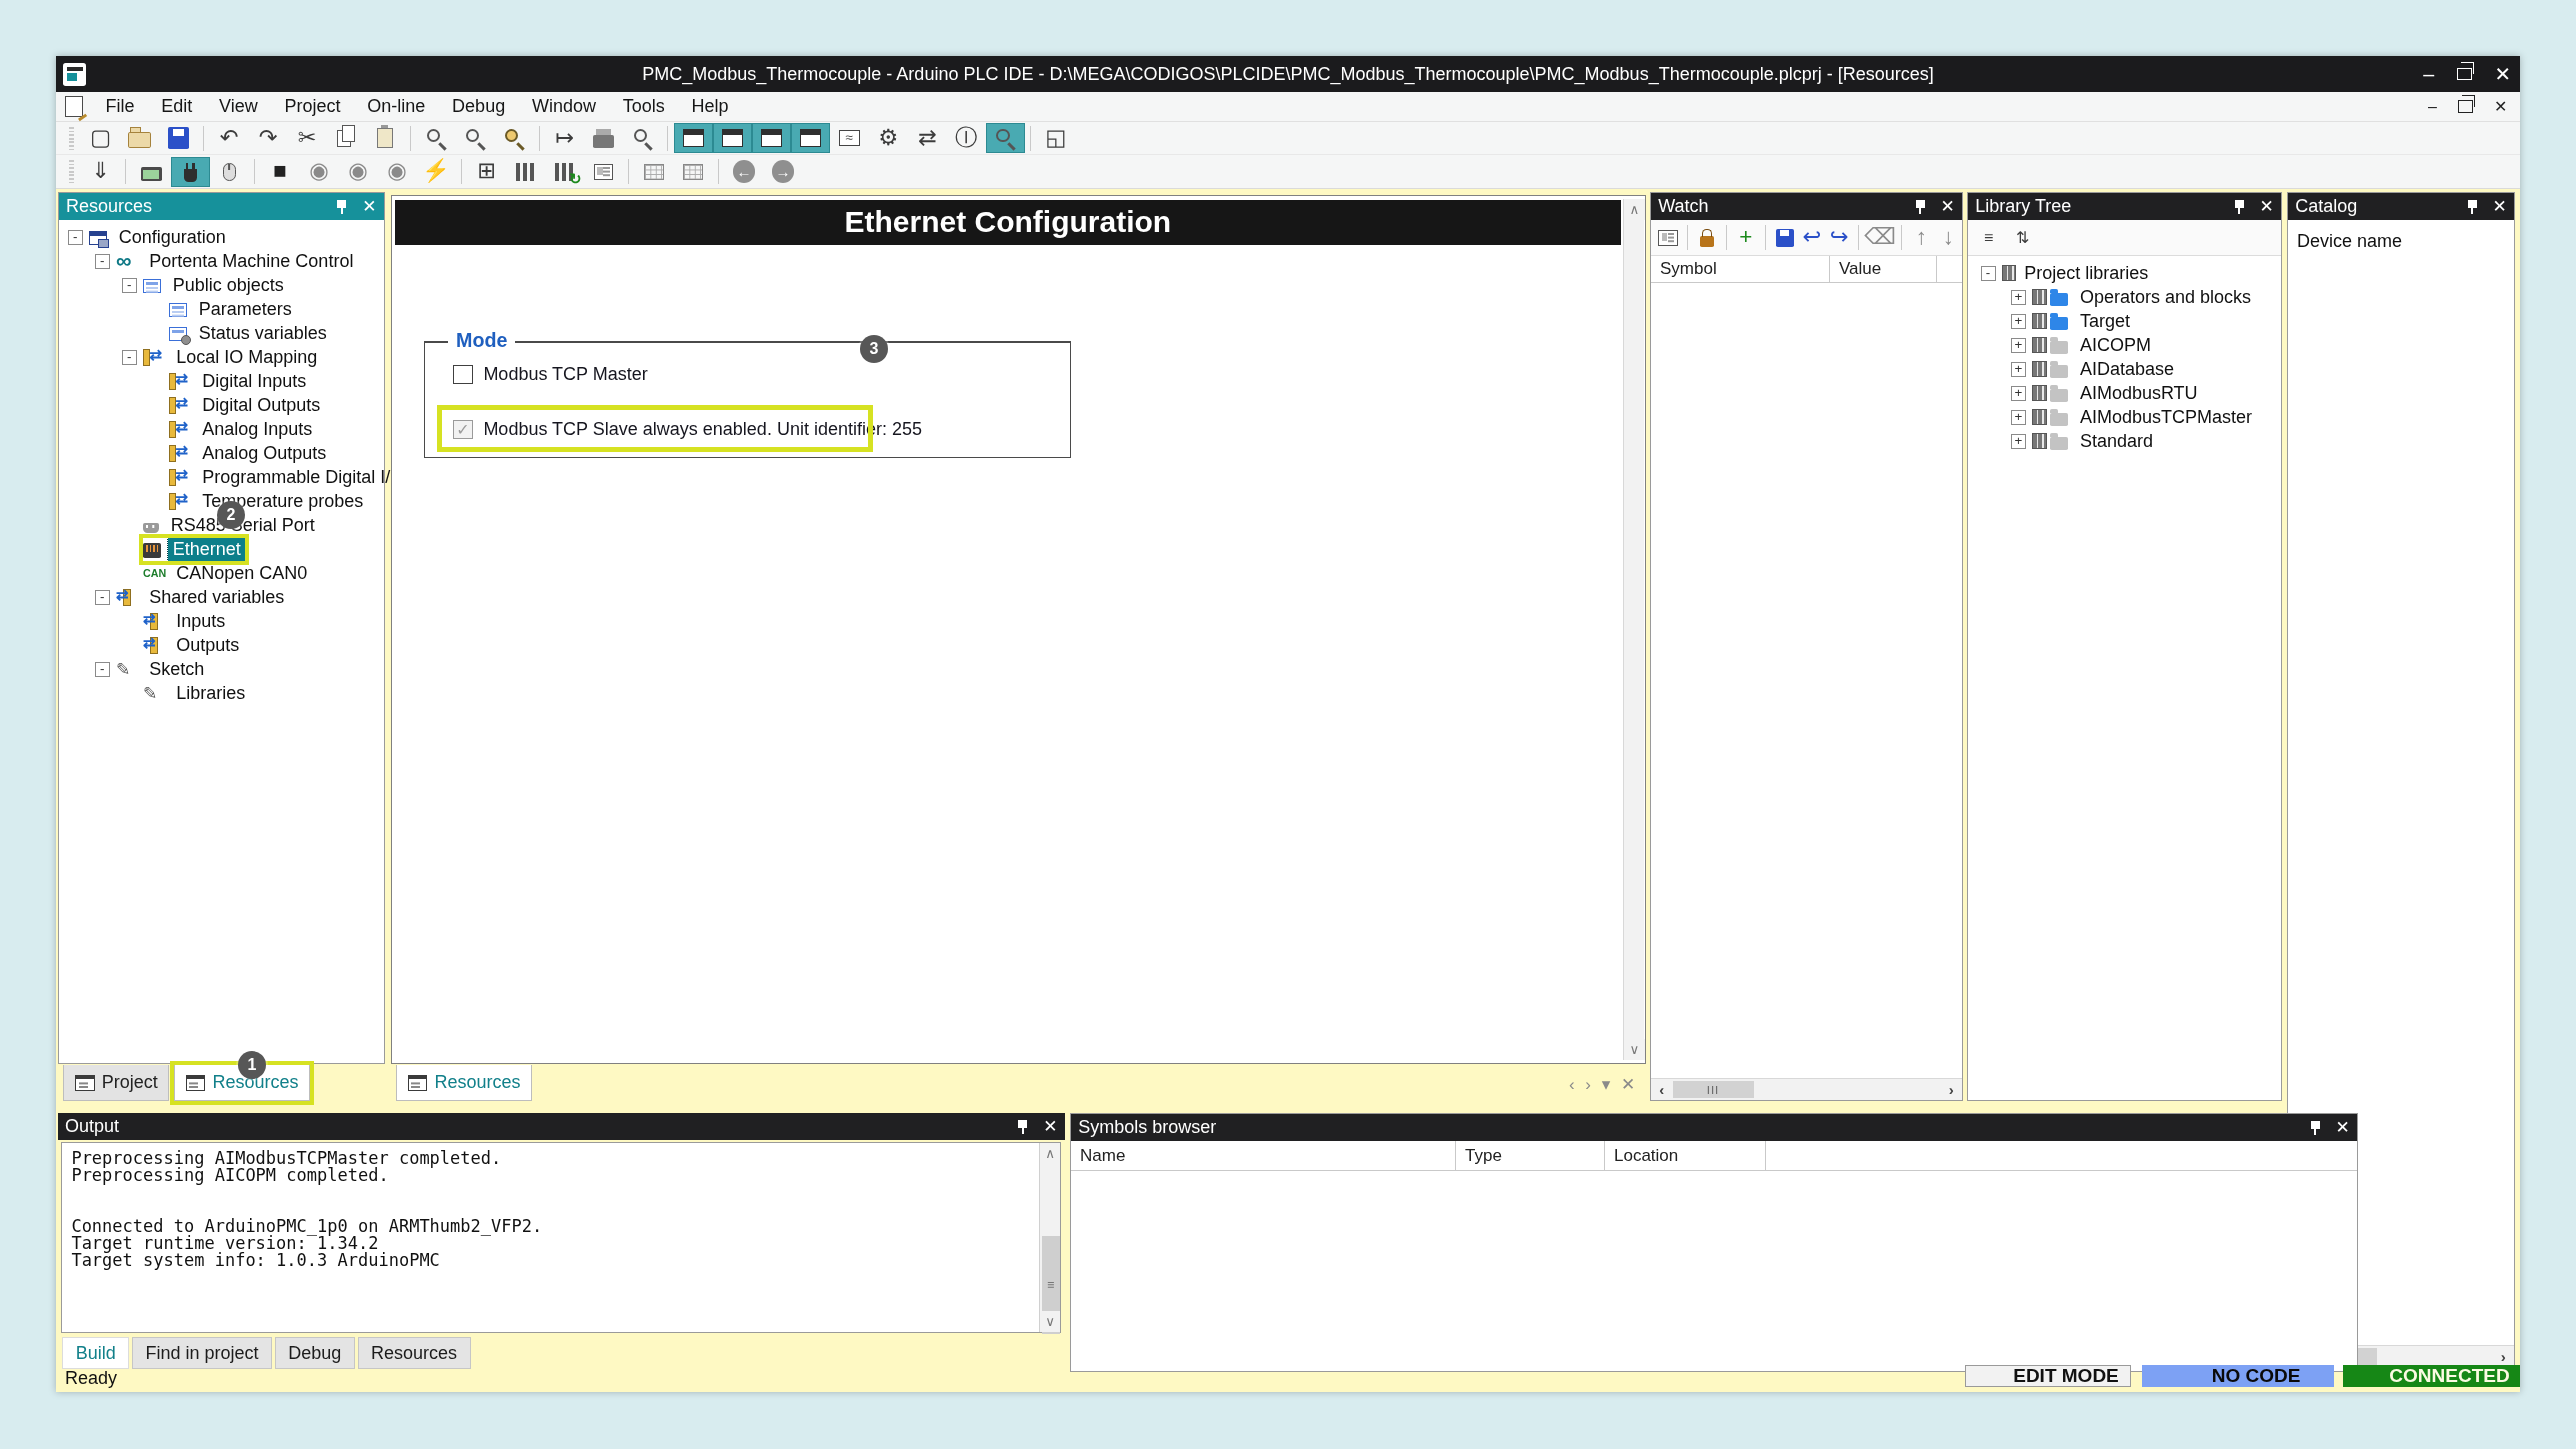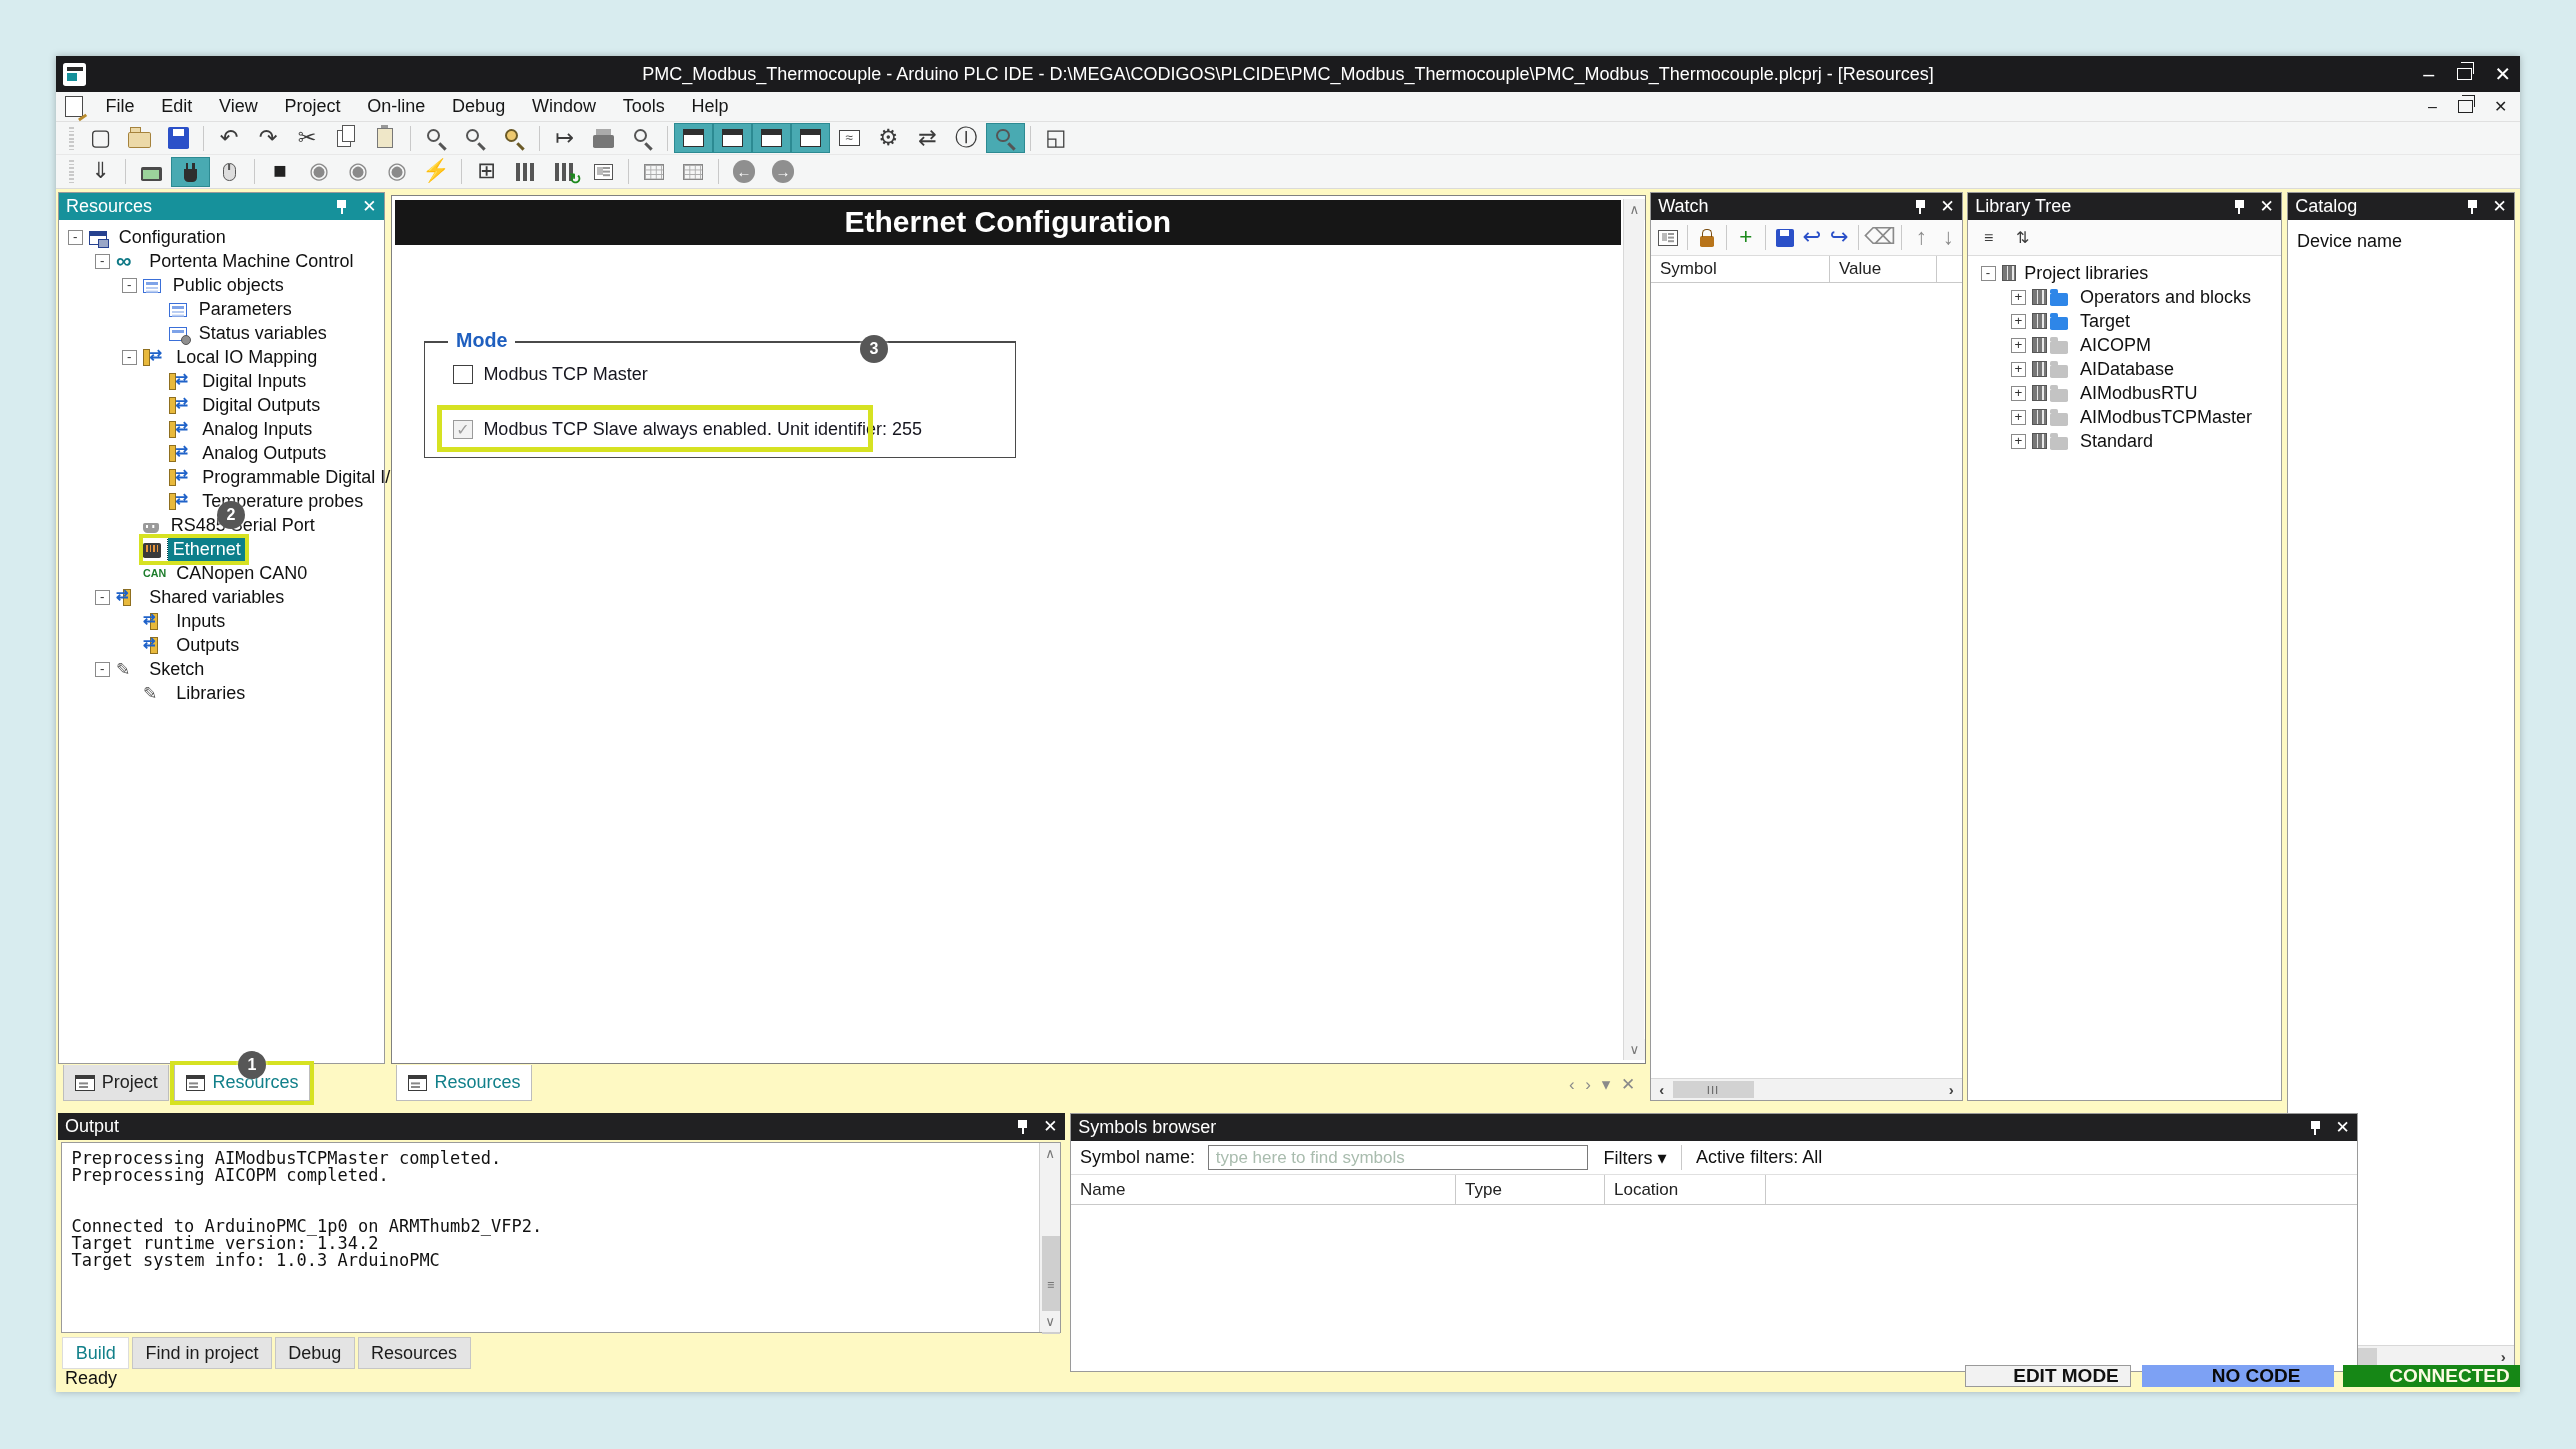--- a/index.html
+++ b/index.html
@@ -583,21 +583,21 @@
 
       <div class="dtab active hl">
         <span class="g-win-sm"></span>
         <span>Resources</span>
       </div>
     </div>
 
   
   <div class="editor" style="left:335px;top:139px;width:1255px;height:869px;">
     <div class="ed-band">Ethernet Configuration</div>
-    <div class="groupbox" style="left:32px;top:145px;width:592px;height:117px;">
+    <div class="groupbox" style="left:32px;top:145px;width:647px;height:117px;">
       <span class="gb-legend">Mode</span>
     </div>
     <div class="cbrow" style="left:61px;top:168px;">
       <span class="box"></span>
       <span>Modbus TCP Master</span>
     </div>
     <div class="cbrow" style="left:61px;top:223px;">
       <span class="box checked">✓</span>
       <span>Modbus TCP Slave always enabled. Unit identifier: 255</span>
     </div>
@@ -821,27 +821,20 @@
     </div>
 
   
   <div class="panel" style="left:1014px;top:1057px;width:1288px;height:259px;">
     <div class="phead">
       <span>Symbols browser</span>
         <span class="sp"></span>
       <span class="pin"></span>
       <span class="pclose">✕</span>
     </div>
-    <div class="sfilter">
-      <span>Symbol name:</span>
-      <input class="sinput" placeholder="type here to find symbols" style="">
-      <span style="margin-left:16px;"><span>Filters</span> <span>▾</span></span>
-      <span class="sdiv"></span>
-      <span>Active filters: All</span>
-    </div>
     <div class="colhead" style="height:30px;">
 
     <span class="col" style="width: 385px;">Name</span>
         <span class="col" style="width: 149px;">Type</span>
         <span class="col" style="width: 161px;">Location</span>
       </div>
   </div>
 
   
   <div class="statusbar" style="top:1309px;width:100%;">

